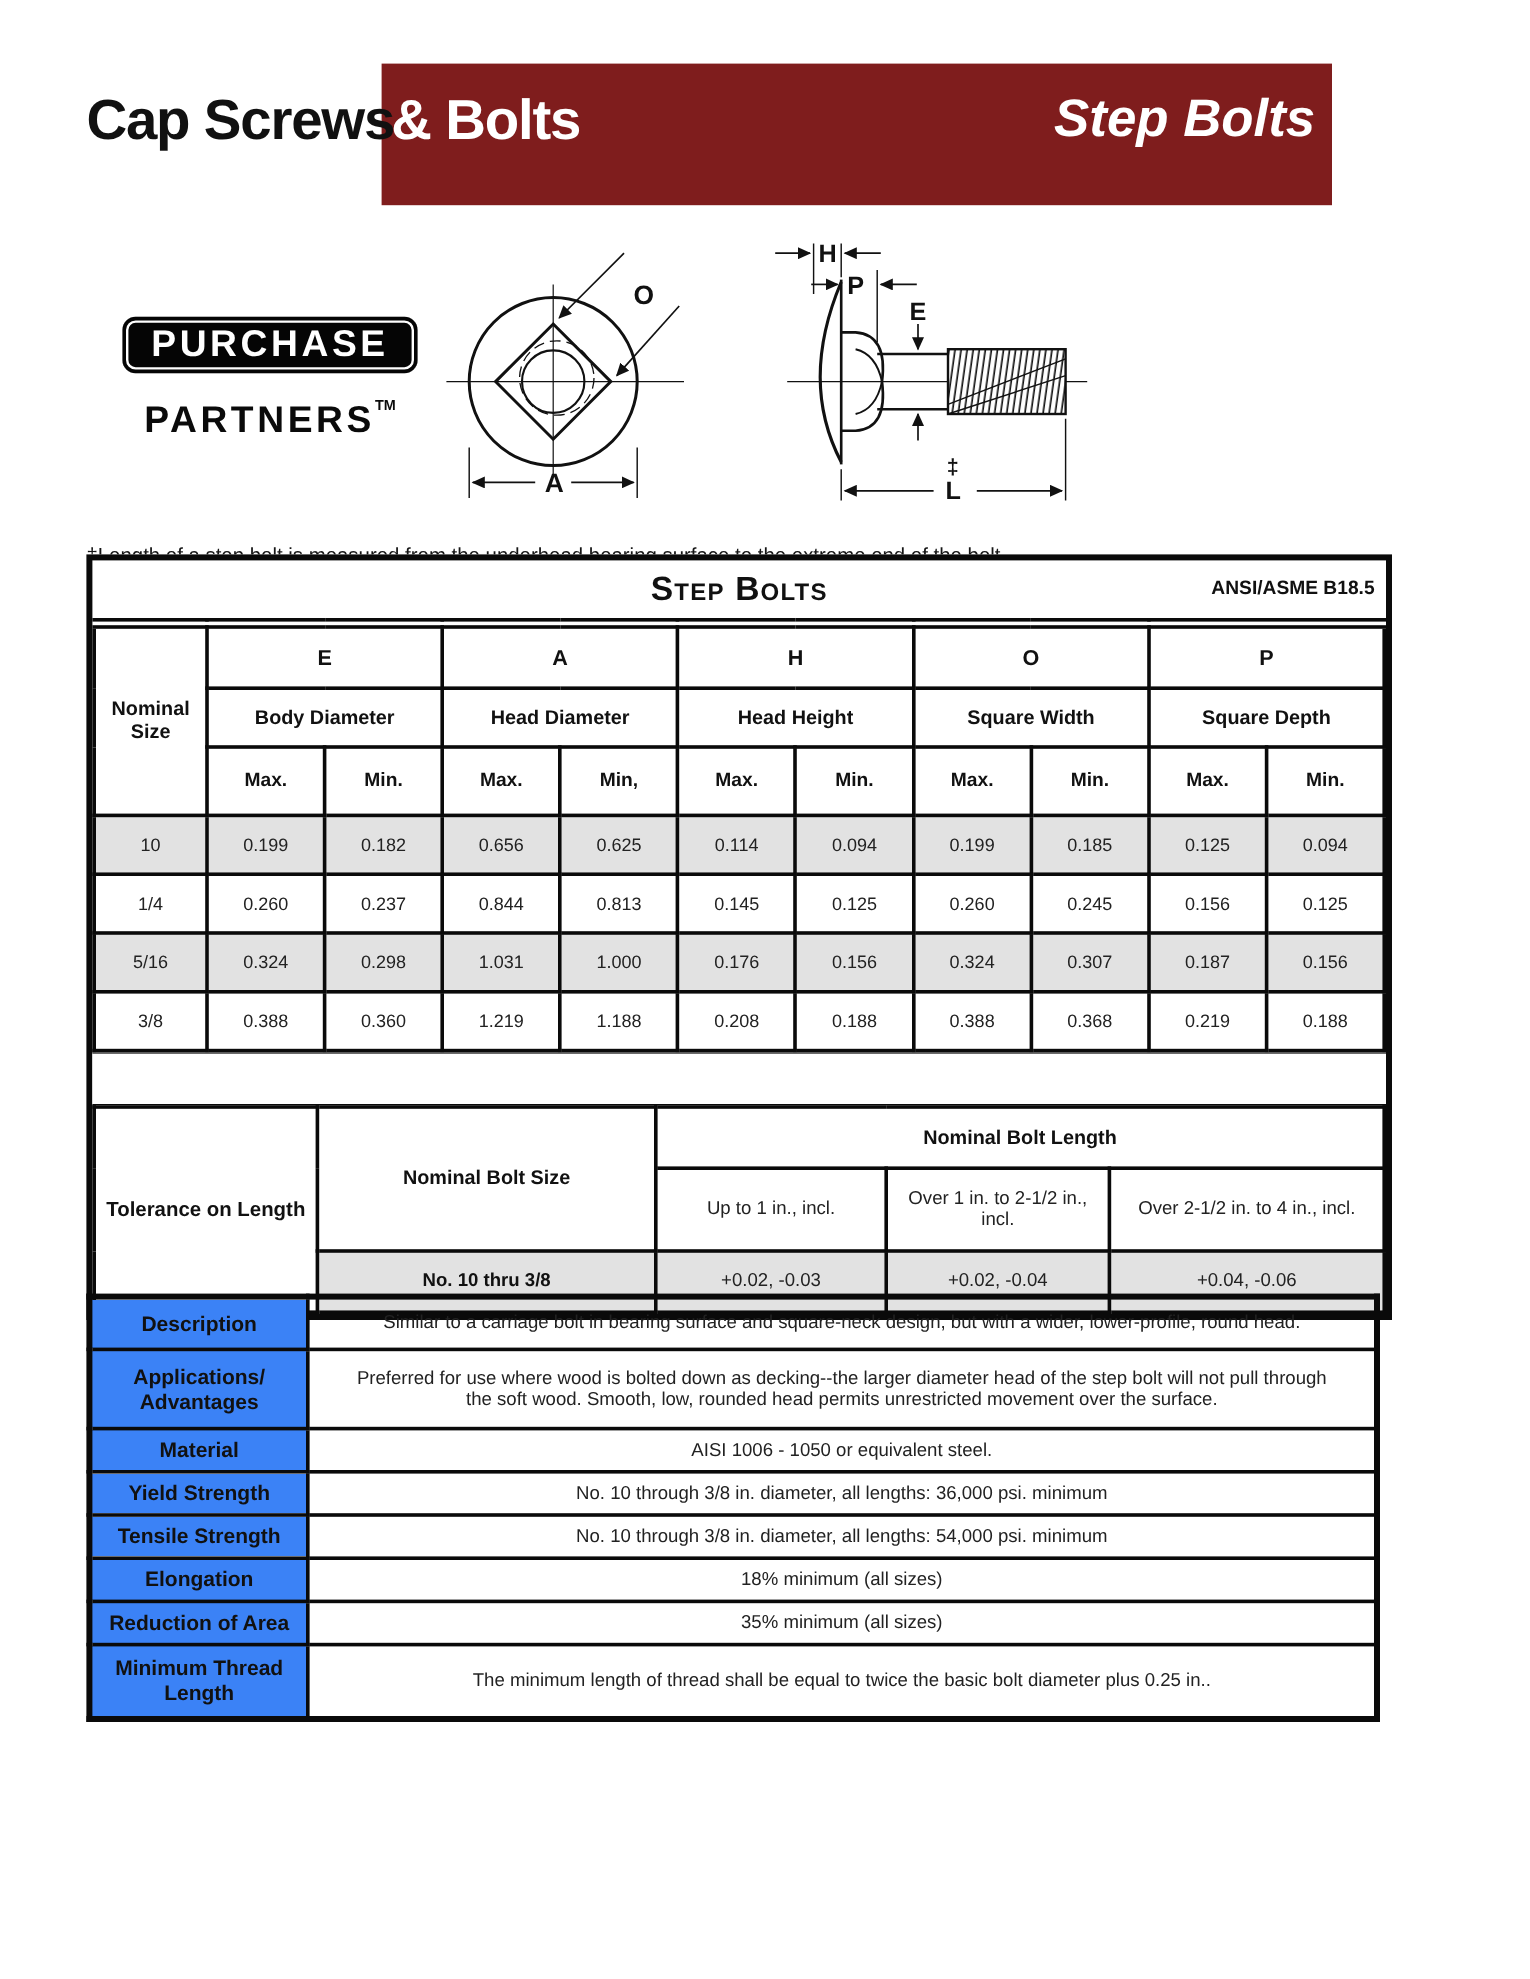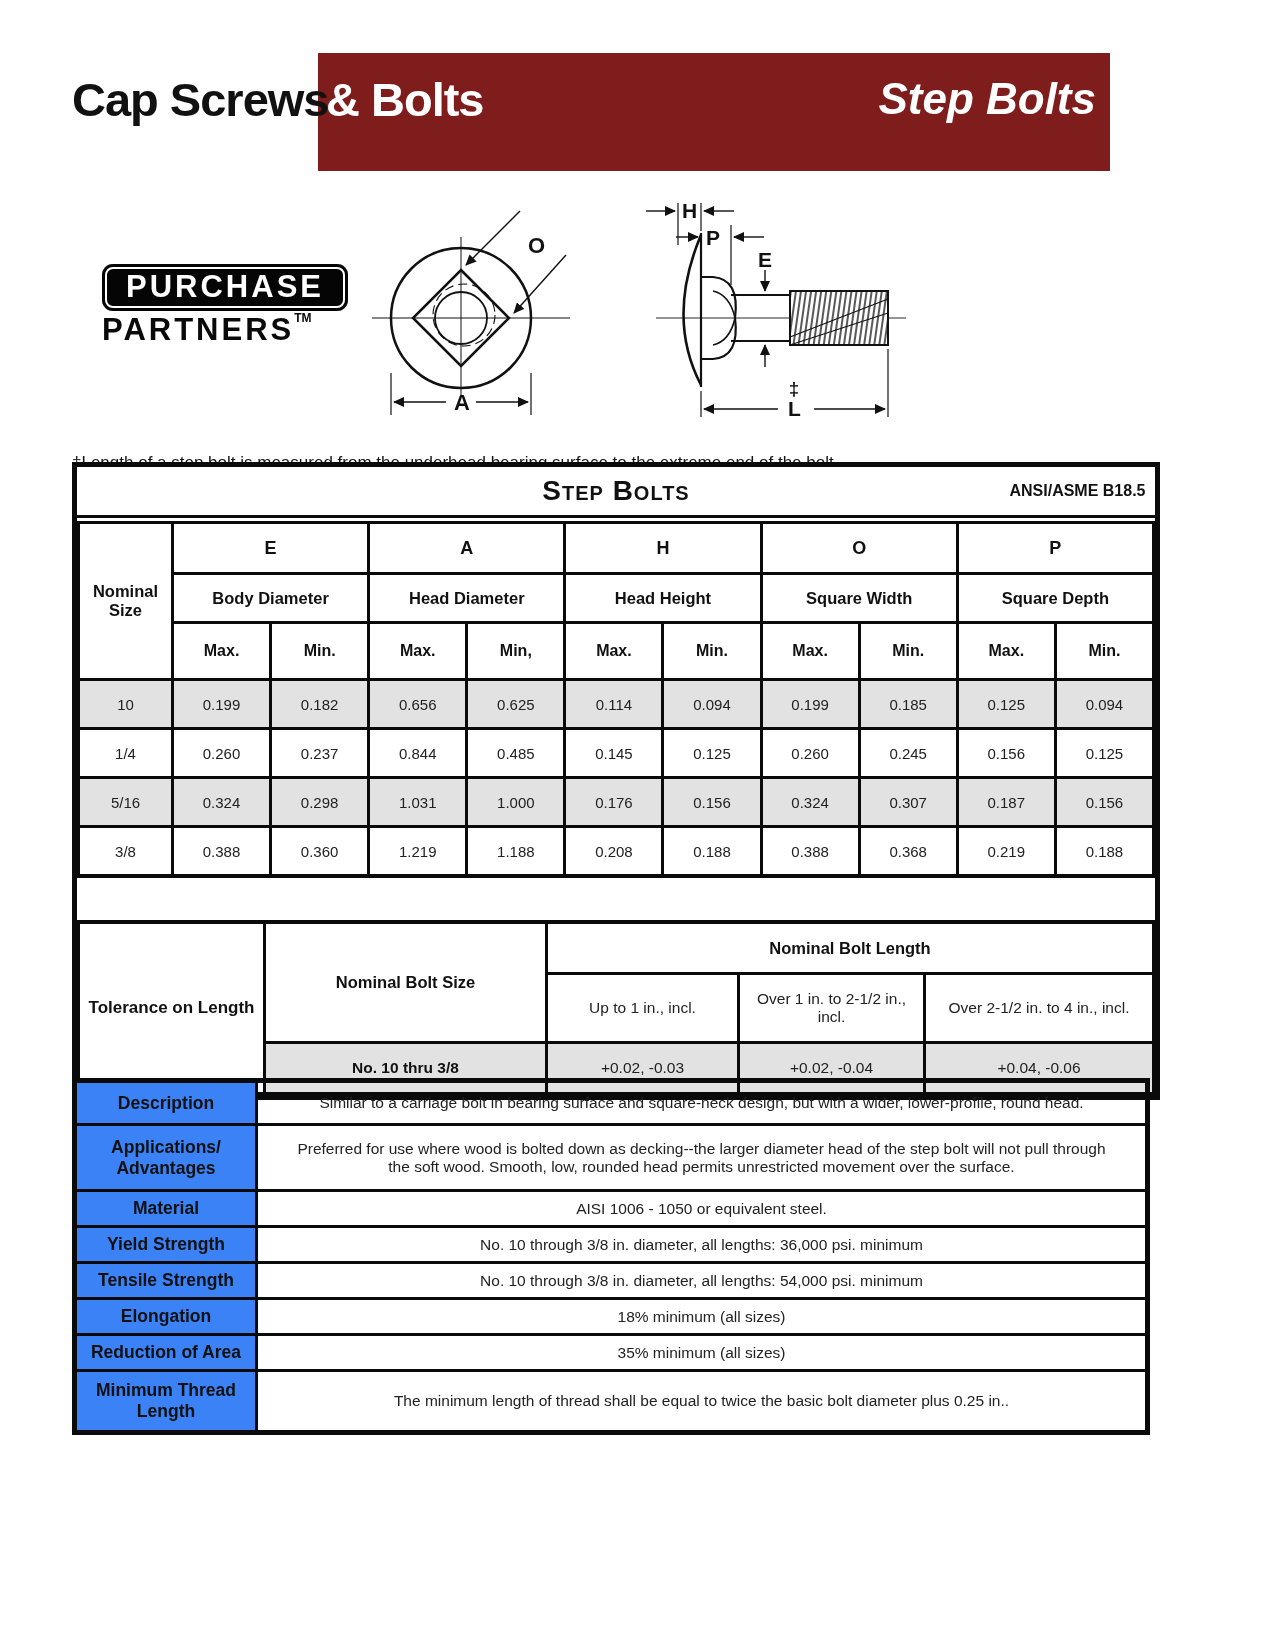--- a/index.html
+++ b/index.html
@@ -9,21 +9,21 @@
     -webkit-font-smoothing:antialiased;
   }
   
   .banner{position:absolute;left:318px;top:53px;width:792px;height:118px;background:#7f1d1d;}
   .left-title{position:absolute;left:72px;top:72px;font-size:47px;font-weight:bold;margin:0;letter-spacing:-1px;white-space:nowrap;}
   .banner-amp{position:absolute;left:8px;top:19px;color:#fff;font-size:47px;font-weight:bold;letter-spacing:-1px;white-space:nowrap;}
   .banner-right{position:absolute;right:14px;top:21px;color:#fff;font-size:44px;font-weight:bold;font-style:italic;white-space:nowrap;}
   
   .logo{position:absolute;left:102px;top:264px;width:246px;}
   .logo-top{background:#050505;color:#fff;font-weight:bold;font-size:31px;letter-spacing:3px;text-align:center;padding:5px 0 6px 0;box-shadow:inset 0 0 0 3px #050505, inset 0 0 0 5px #fff;border-radius:11px;}
-  .logo-bottom{color:#0a0a0a;font-weight:bold;font-size:31px;letter-spacing:3px;padding-top:0;}
+  .logo-bottom{color:#0a0a0a;font-weight:bold;font-size:31px;letter-spacing:3px;text-align:center;padding-top:20px;}
   .logo-bottom sup{font-size:12px;letter-spacing:0;vertical-align:18px;}
   
   .diag{position:absolute;}
   .diag text{font-family:"Liberation Sans",sans-serif;font-weight:bold;fill:#111;}
   
   .footnote{position:absolute;left:72px;top:436px;font-size:17px;color:#151515;}
   
   .outer-box{position:absolute;left:72px;top:462px;width:1078px;border:5px solid #0a0a0a;background:#fff;}
   table{border-collapse:collapse;width:100%;table-layout:fixed;}
   td{border:3px solid #0a0a0a;text-align:center;vertical-align:middle;padding:2px 4px;overflow:hidden;}
@@ -200,21 +200,21 @@
       <td>0.199</td>
       <td>0.185</td>
       <td>0.125</td>
       <td>0.094</td>
     </tr>
     <tr class="data-row">
       <td>1/4</td>
       <td>0.260</td>
       <td>0.237</td>
       <td>0.844</td>
-      <td>0.485</td>
+      <td>0.813</td>
       <td>0.145</td>
       <td>0.125</td>
       <td>0.260</td>
       <td>0.245</td>
       <td>0.156</td>
       <td>0.125</td>
     </tr>
     <tr class="data-row row-gray">
       <td>5/16</td>
       <td>0.324</td>

